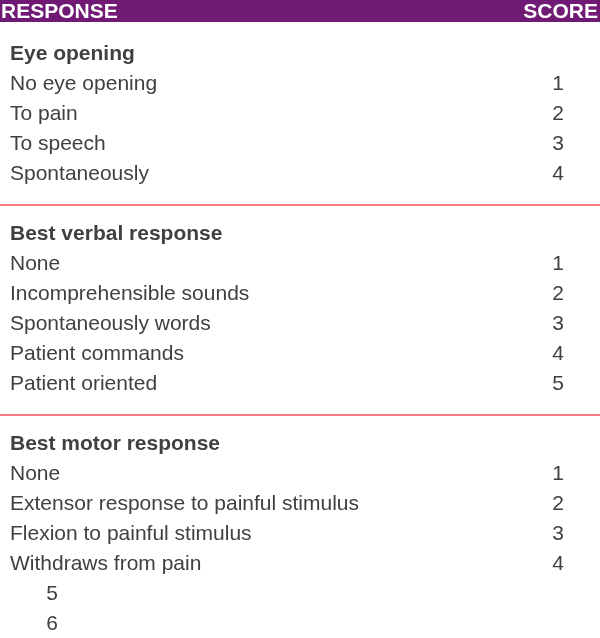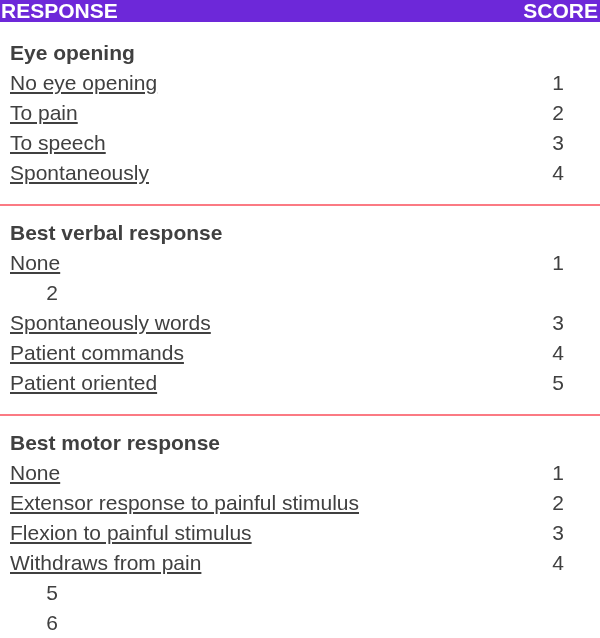--- a/index.html
+++ b/index.html
@@ -56,34 +56,33 @@
     padding-left: 10px;
     box-sizing: border-box;
     white-space: nowrap;
   }
   .heading-row {
     font-weight: 700;
   }
   .row .label {
     flex: 1;
     overflow: hidden;
-    text-decoration: underline;
   }
   .row .score {
     width: 84px;
     flex: 0 0 84px;
     text-align: center;
   }
 </style>
 </head>
 <body>
 
 <div class="gcs-table">
 
-  <div class="header-bar" style="background: #6d28d9;">
+  <div class="header-bar" style="background: #701a75;">
     <span class="col-head">RESPONSE</span>
     <span class="col-head">SCORE</span>
   </div>
 
   <div class="section first">
     <div class="heading-row">Eye opening</div>
     <div class="row">
       <span class="label">No eye opening</span>
       <span class="score">1</span>
     </div>
@@ -103,20 +102,21 @@
 
   <div class="divider" style="background: rgb(251, 122, 131);"></div>
 
   <div class="section">
     <div class="heading-row">Best verbal response</div>
     <div class="row">
       <span class="label">None</span>
       <span class="score">1</span>
     </div>
     <div class="row">
+      <span class="label">Incomprehensible sounds</span>
       <span class="score">2</span>
     </div>
     <div class="row">
       <span class="label">Spontaneously words</span>
       <span class="score">3</span>
     </div>
     <div class="row">
       <span class="label">Patient commands</span>
       <span class="score">4</span>
     </div>

